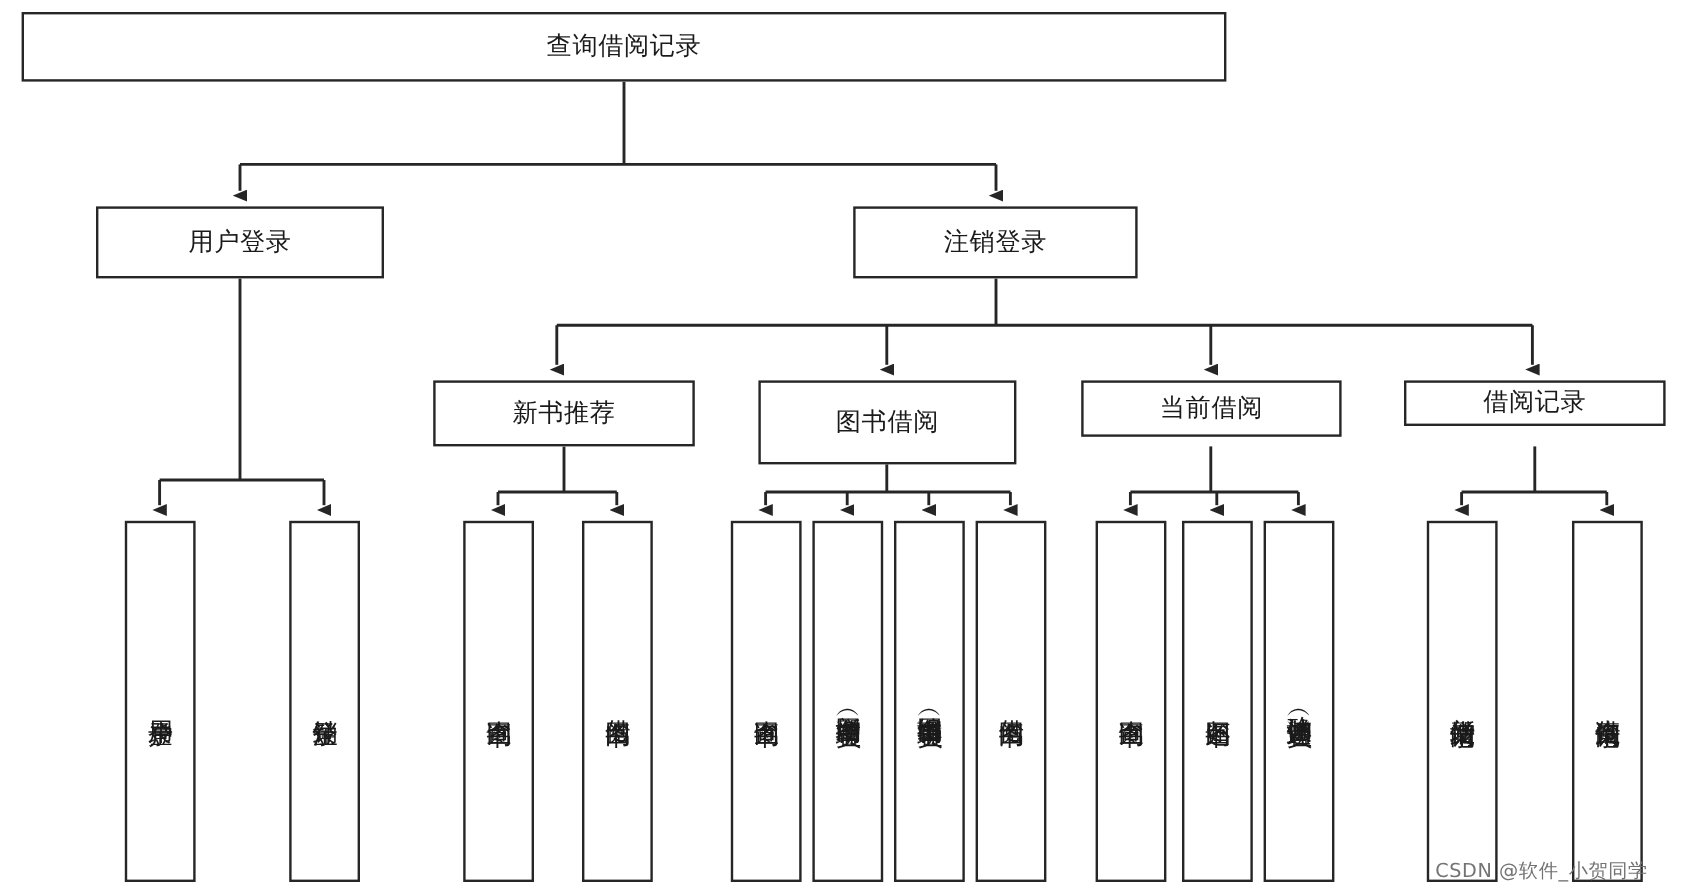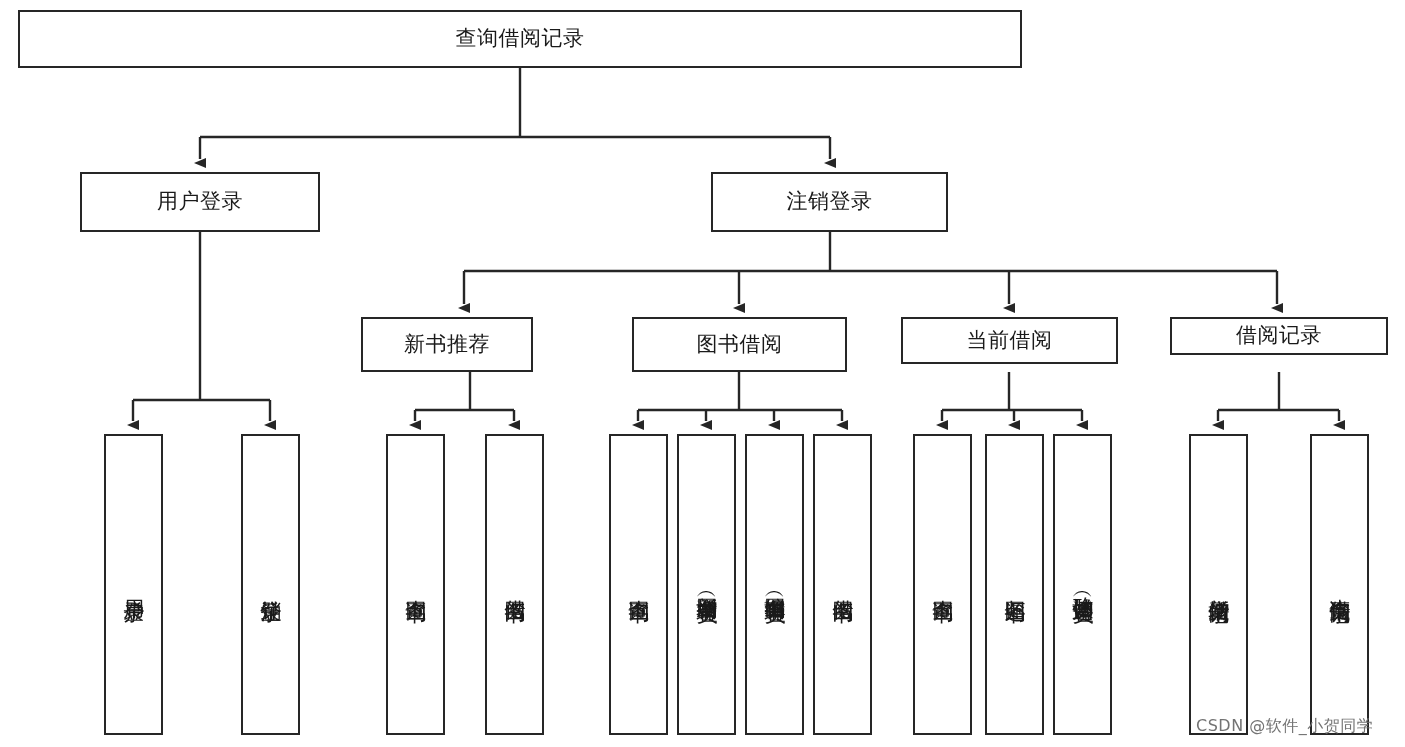--- a/index.html
+++ b/index.html
@@ -114,24 +114,24 @@
   <div id="nodes-layer">
       <div class="node horiz" style="left: 18px; top: 10px; width: 1004px; height: 58px;">
         <span>查询借阅记录</span>
       </div>
       <div class="node horiz" style="left: 80px; top: 172px; width: 240px; height: 60px;">
         <span>用户登录</span>
       </div>
       <div class="node horiz" style="left: 711px; top: 172px; width: 237px; height: 60px;">
         <span>注销登录</span>
       </div>
-      <div class="node horiz" style="left: 361px; top: 317px; width: 172px; height: 55px;">
+      <div class="node horiz" style="left: 361px; top: 317px; width: 218px; height: 55px;">
         <span>新书推荐</span>
       </div>
-      <div class="node horiz" style="left: 632px; top: 317px; width: 215px; height: 55px; font-family: Liberation Serif, serif;">
+      <div class="node horiz" style="left: 632px; top: 317px; width: 215px; height: 70px; font-family: Liberation Serif, serif;">
         <span>图书借阅</span>
       </div>
       <div class="node horiz" style="left: 901px; top: 317px; width: 217px; height: 47px;">
         <span>当前借阅</span>
       </div>
       <div class="node horiz" style="left: 1170px; top: 317px; width: 218px; height: 38px;">
         <span>借阅记录</span>
       </div>
       <div class="node vert" style="left: 104px; top: 434px; width: 59px; height: 301px;">
         <span class="vlabel">用户登录</span>

